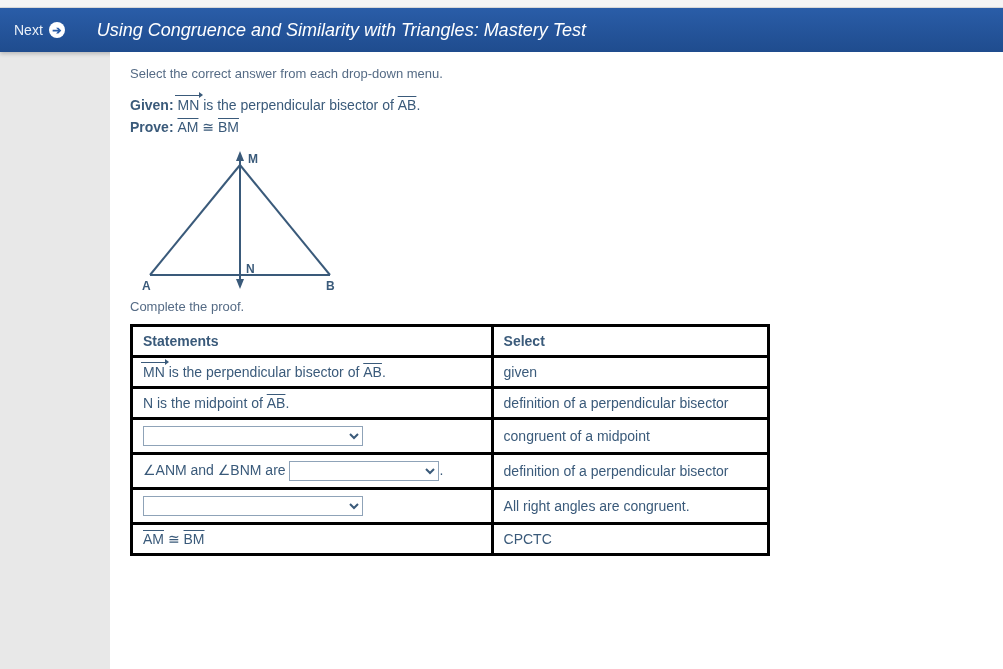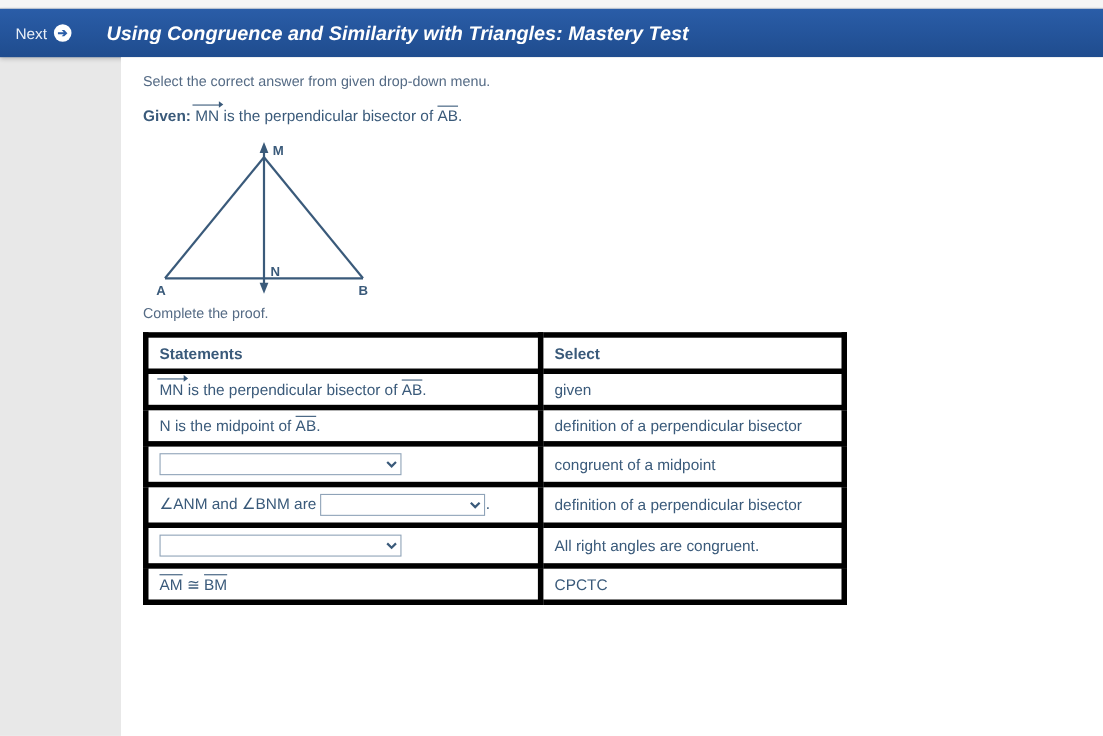--- a/index.html
+++ b/index.html
@@ -36,21 +36,21 @@
   }
   .next-btn .circ {
     width: 16px; height:16px; border-radius:50%;
     background:#fff; color:#2a5da8;
     display:flex;align-items:center;justify-content:center;
     font-size:11px; font-weight:bold;
   }
   .header-title {
     font-size: 18px;
     font-style: italic;
-    font-weight: 700;
+    font-weight: 400;
     padding-left: 18px;
     color: #fff;
   }
   .content {
     background: #fff;
     margin-left: 110px;
     padding: 14px 20px 40px 20px;
     min-height: 620px;
   }
   .instr {
@@ -83,21 +83,21 @@
   .complete {
     color:#556b85; font-size:13px; margin-bottom:10px;
   }
   table.proof {
     border-collapse: collapse;
     width: 640px;
     font-size: 14px;
     color: #3a5a7a;
   }
   table.proof th, table.proof td {
-    border: 5px solid #000000;
+    border: 3px solid #000000;
     padding: 6px 10px;
     text-align: left;
     vertical-align: middle;
     height: 30px;
   }
   table.proof th {
     font-weight: bold;
     background: #fff;
   }
   select.dd {
@@ -119,27 +119,31 @@
 <div class="header">
   <div class="next-btn">
     <span>Next</span>
     <span class="circ">➔</span>
   </div>
   <div class="header-title">Using Congruence and Similarity with Triangles: Mastery Test</div>
 </div>
 
 <div class="content">
 
-  <div class="instr">Select the correct answer from given drop-down menu.</div>
+  <div class="instr">Select the correct answer from each drop-down menu.</div>
 
   <div class="given">
     <b>Given:</b>
     <span class="dbl-arrow">MN</span><span> is the perpendicular bisector of </span><span class="overline">AB</span>.
   </div>
 
+  <div class="prove">
+    <b>Prove:</b>
+    <span class="overline">AM</span><span> ≅ </span><span class="overline">BM</span>
+  </div>
 
   <div class="diagram">
     <svg width="220" height="150" viewBox="0 0 220 150">
       <line class="dline" x1="20" y1="130" x2="200" y2="130"></line>
       <line class="dline" x1="20" y1="130" x2="110" y2="20"></line>
       <line class="dline" x1="200" y1="130" x2="110" y2="20"></line>
       <line class="dline" x1="110" y1="10" x2="110" y2="140"></line>
       <polygon points="110,6 106,16 114,16" fill="#3a5a7a"></polygon>
       <polygon points="110,144 106,134 114,134" fill="#3a5a7a"></polygon>
       <text class="dlabel" x="12" y="145">A</text>

